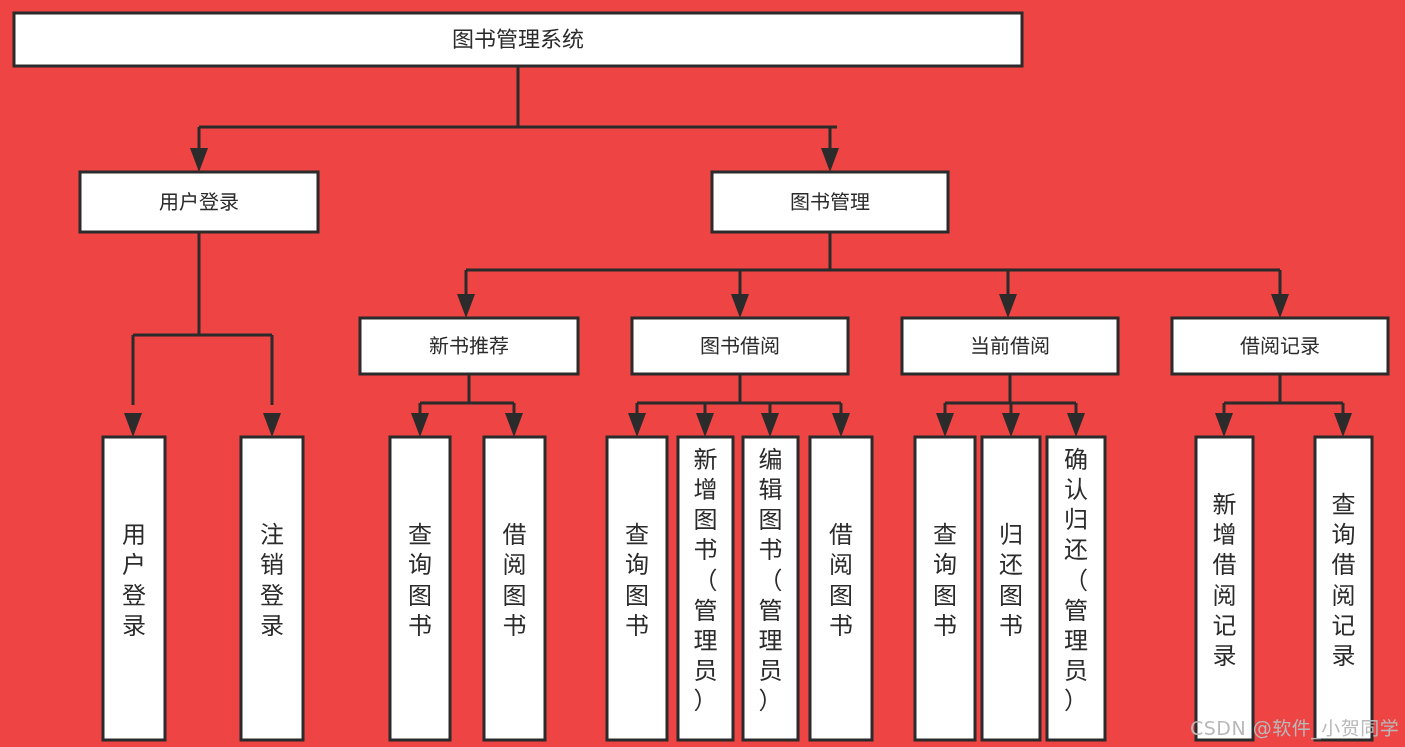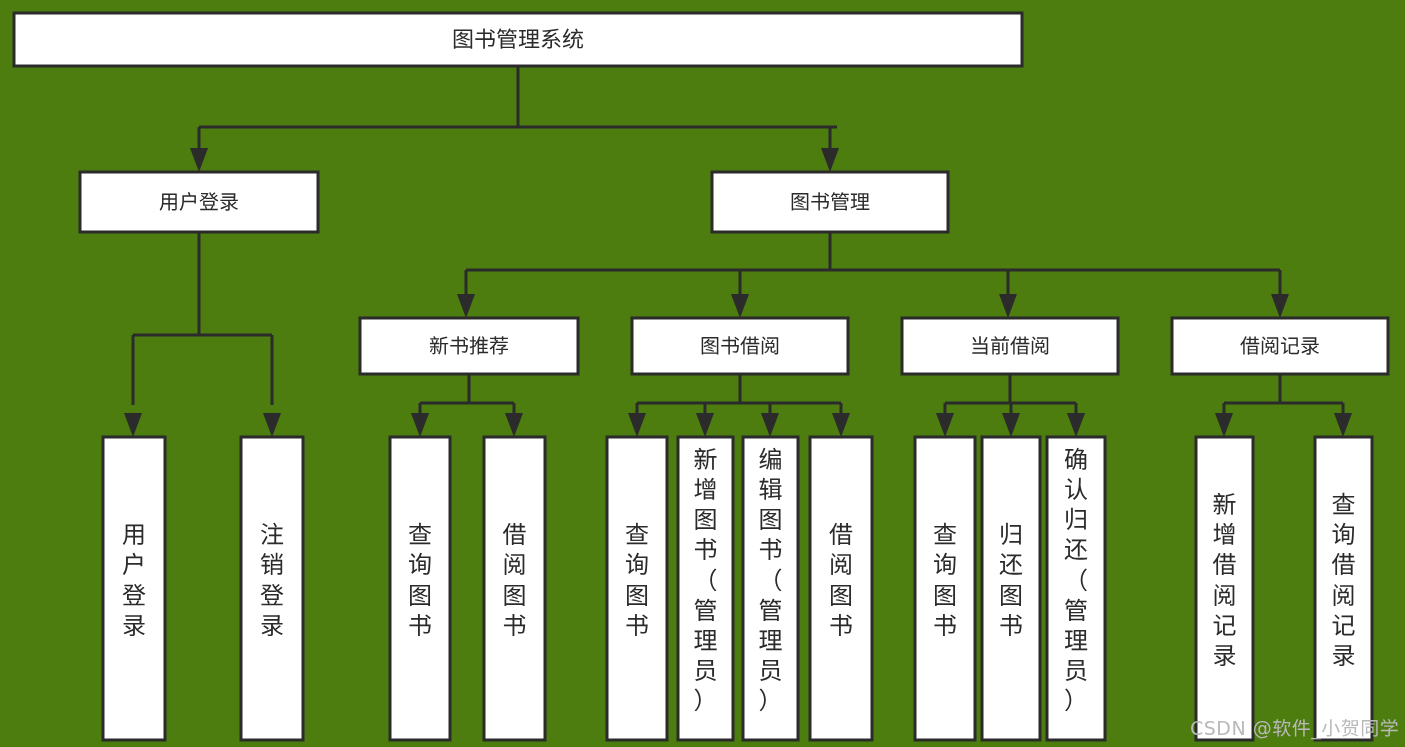--- a/index.html
+++ b/index.html
@@ -50,21 +50,21 @@
     font-family: "DejaVu Sans", "Liberation Sans", sans-serif;
     fill: #b9b9b9;
     text-anchor: start;
     dominant-baseline: middle;
     letter-spacing: 0.5px;
   }
 </style>
 </head>
 <body>
 
-<div id="diagram-root" style="width: 1405px; height: 747px; background: #4d7c0f;">
+<div id="diagram-root" style="width: 1405px; height: 747px; background: #ef4444;">
   <svg class="diagram-canvas" id="diagram-canvas" viewBox="0 0 1405 747" xmlns="http://www.w3.org/2000/svg">
     <g id="layer-connectors">
         <path d="M518 66 L518 127" class="connector-line" stroke="#2b2b2b" stroke-width="3"></path>
         <path d="M199 127 L837 127" class="connector-line" stroke="#2b2b2b" stroke-width="3"></path>
         <path d="M199 127 L199 160" class="connector-line" stroke="#2b2b2b" stroke-width="3"></path>
         <path d="M830 127 L830 160" class="connector-line" stroke="#2b2b2b" stroke-width="3"></path>
         <path d="M199 232 L199 335" class="connector-line" stroke="#2b2b2b" stroke-width="3"></path>
         <path d="M133 335 L272 335" class="connector-line" stroke="#2b2b2b" stroke-width="3"></path>
         <path d="M133 335 L133 405" class="connector-line" stroke="#2b2b2b" stroke-width="3"></path>
         <path d="M272 335 L272 405" class="connector-line" stroke="#2b2b2b" stroke-width="3"></path>

